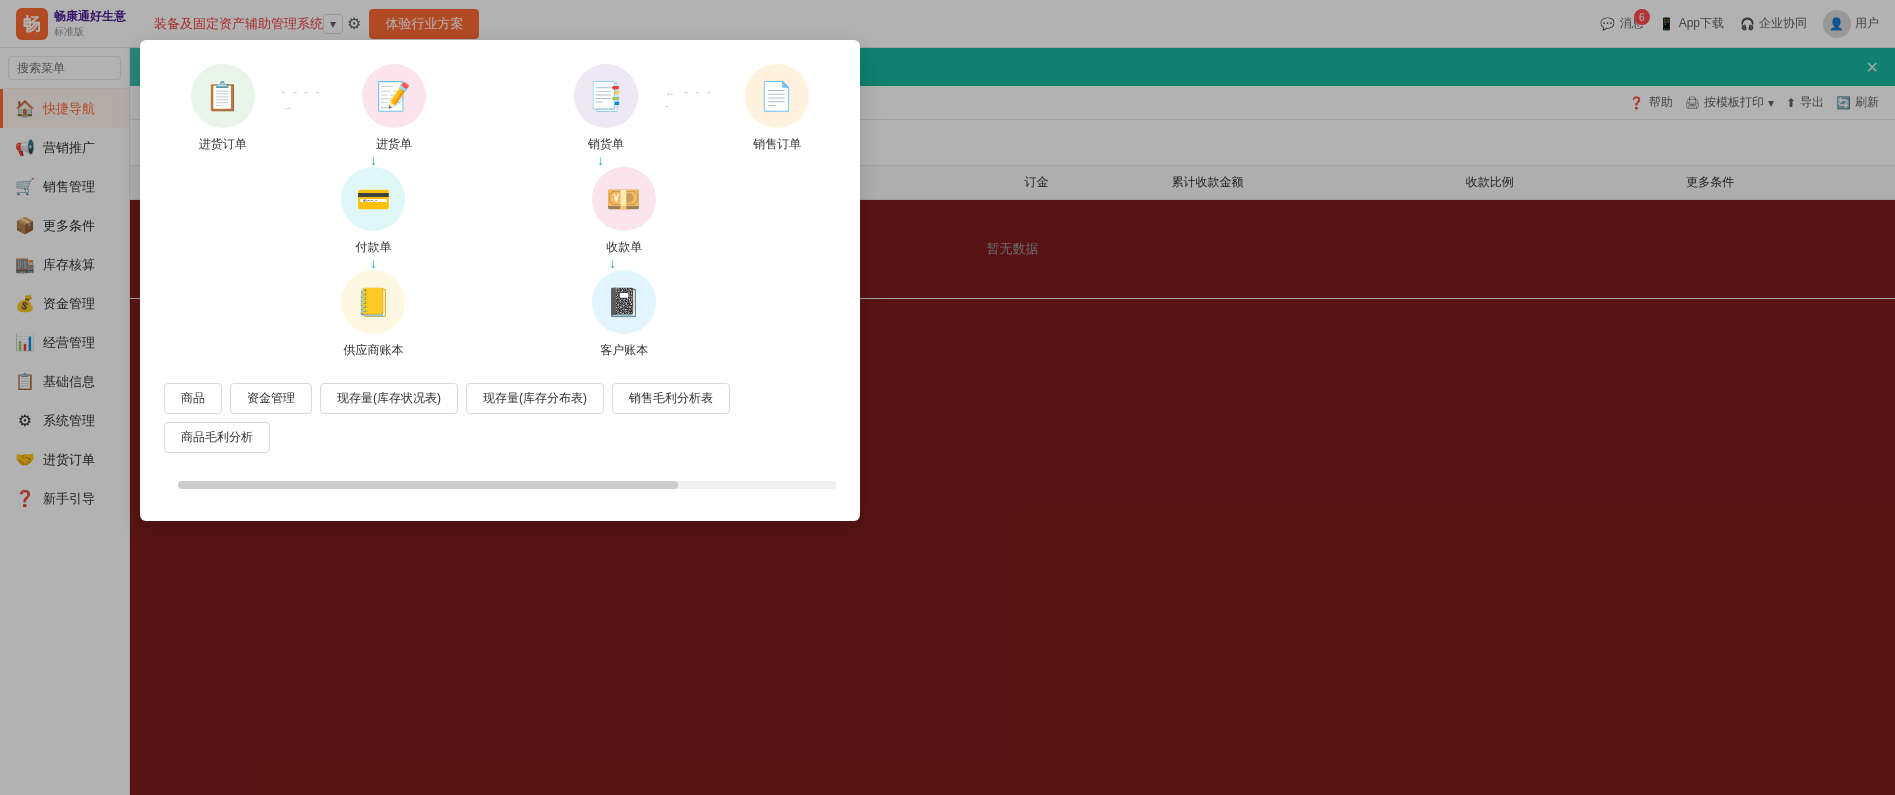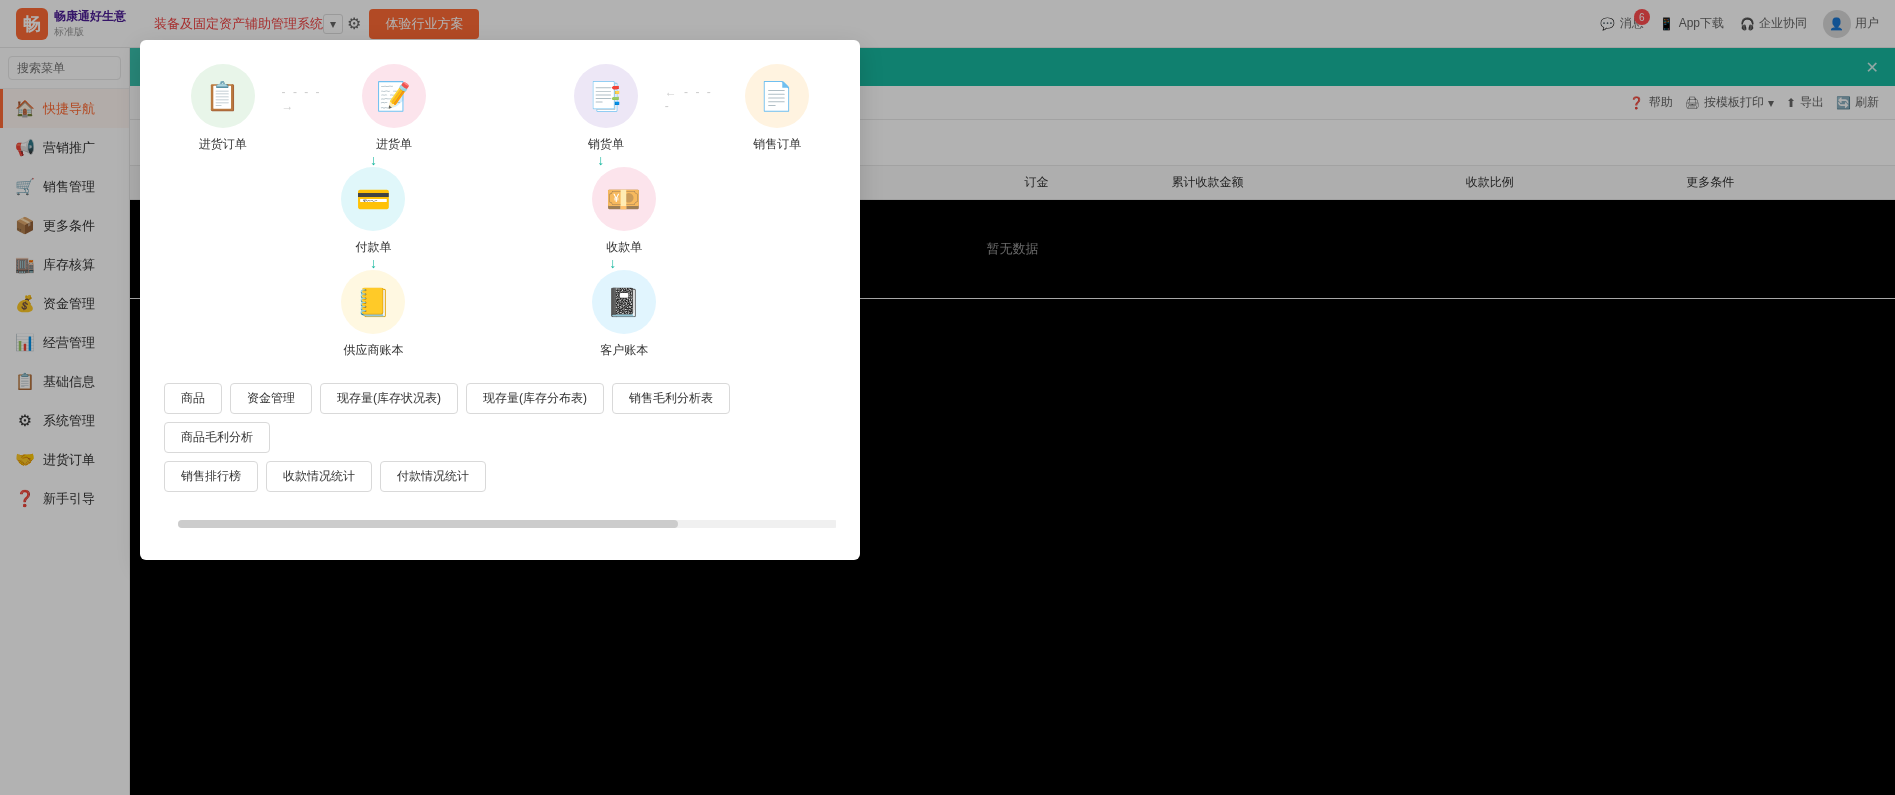--- a/index.html
+++ b/index.html
@@ -48,21 +48,21 @@
     .filter-bar { background: #fff; padding: 8px 16px; display: flex; align-items: center; gap: 8px; flex-wrap: wrap; border-bottom: 1px solid #e8e8e8; flex-shrink: 0; }
     .filter-select { border: 1px solid #d9d9d9; border-radius: 4px; padding: 4px 8px; font-size: 12px; color: #999; width: 120px; }
     .filter-date { border: 1px solid #d9d9d9; border-radius: 4px; padding: 4px 8px; font-size: 12px; color: #bbb; width: 130px; }
     .filter-label { font-size: 12px; color: #666; }
     .query-btn { background: #ff6b35; color: #fff; border: none; border-radius: 4px; padding: 5px 16px; cursor: pointer; font-size: 13px; }
     .setting-btn { background: #fff; color: #666; border: 1px solid #d9d9d9; border-radius: 4px; padding: 5px 12px; cursor: pointer; font-size: 12px; }
     .more-conditions { font-size: 12px; color: #666; cursor: pointer; }
     .calendar-icon { color: #999; font-size: 14px; }
 
     
-    .table-wrap { background: #000000; overflow: auto; flex: 1; }
+    .table-wrap { background: #7f1d1d; overflow: auto; flex: 1; }
     table { width: 100%; border-collapse: collapse; font-size: 12px; }
     th { background: #fafafa; border-bottom: 1px solid #e8e8e8; padding: 8px 12px; text-align: left; color: #333; font-weight: normal; white-space: nowrap; }
     td { border-bottom: 1px solid #f0f0f0; padding: 8px 12px; color: #666; }
     .no-data { text-align: center; color: #999; padding: 40px; font-size: 13px; }
 
     
     .modal-overlay { position: absolute; top: 0; left: 0; right: 0; bottom: 0; background: rgba(0,0,0,0.3); z-index: 100; display: flex; align-items: flex-start; justify-content: flex-start; padding: 40px 0 0 140px; }
     .modal-box { background: #fff; border-radius: 6px; width: 720px; max-height: 550px; overflow: hidden; box-shadow: 0 8px 24px rgba(0,0,0,0.15); padding: 24px; position: relative; }
 
     
@@ -349,25 +349,20 @@
 
           <div class="flow-section">
             <div class="btn-grid">
               <button class="func-btn">商品</button>
               <button class="func-btn">资金管理</button>
               <button class="func-btn">现存量(库存状况表)</button>
               <button class="func-btn">现存量(库存分布表)</button>
               <button class="func-btn">销售毛利分析表</button>
               <button class="func-btn">商品毛利分析</button>
             </div>
-            <div class="btn-grid">
-              <button class="func-btn">销售排行榜</button>
-              <button class="func-btn">收款情况统计</button>
-              <button class="func-btn">付款情况统计</button>
-            </div>
           </div>
 
           <div class="modal-scroll">
             <div style="position:relative; padding: 0 14px;">
 
               <div class="scrollbar-track">
                 <div class="scrollbar-thumb"></div>
               </div>
 
             </div>

